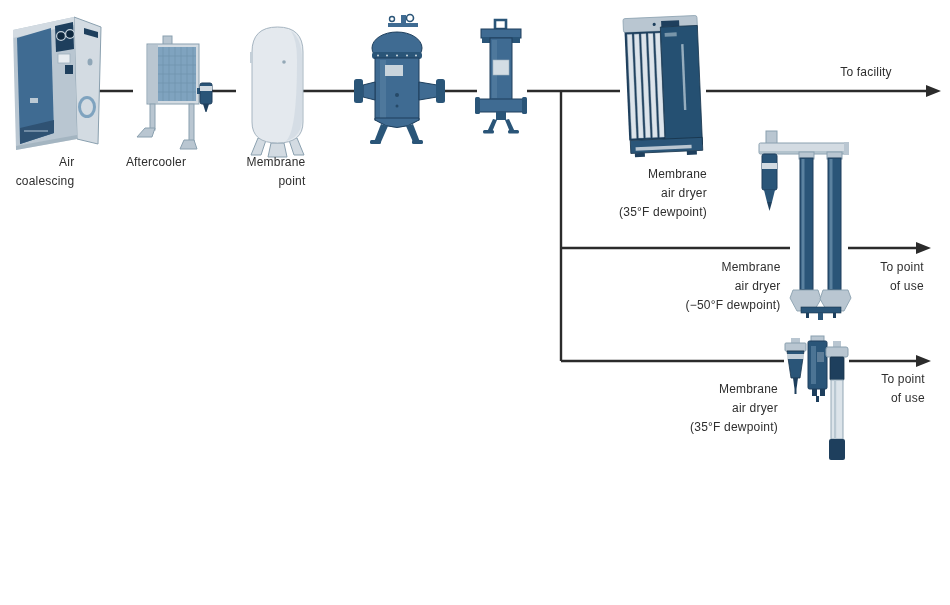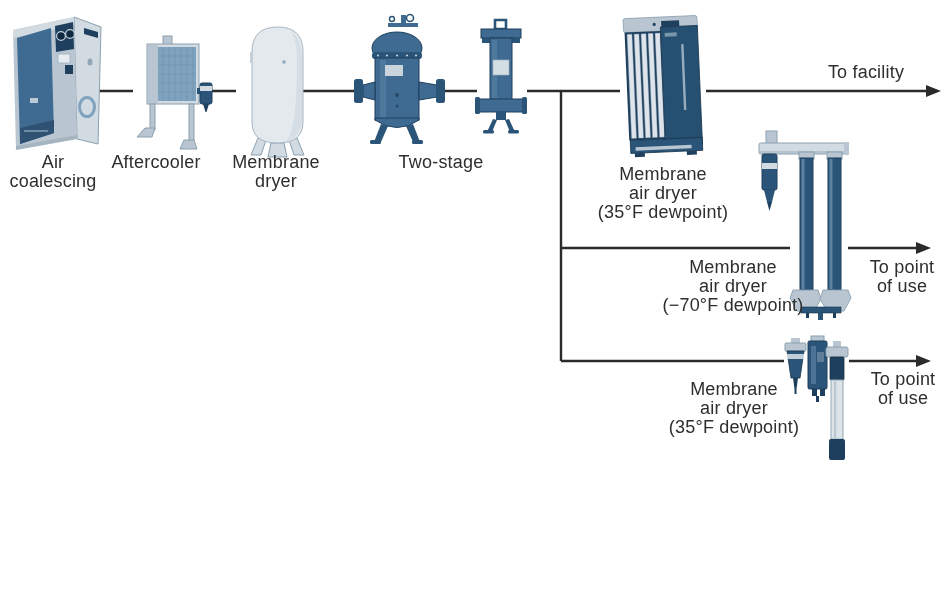--- a/index.html
+++ b/index.html
@@ -13,22 +13,22 @@
   .f-navy{fill:var(--navy,#1e3f5d);}
   .f-bdark{fill:var(--blue-dark,#2a5578);}
   .f-bmid{fill:var(--blue-mid,#3f6b92);}
   .f-bsoft{fill:var(--blue-soft,#7fa3bf);}
   .f-sl{fill:var(--steel-light,#b9c6d1);}
   .f-sll{fill:var(--steel-lighter,#d3dbe2);}
   .f-pale{fill:var(--pale-blue,#e4e9ee);}
   .s-dark{stroke:var(--navy,#1e3f5d);stroke-width:1;}
   .s-gray{stroke:#8aa0af;stroke-width:1;}
   .label{
-    position:absolute;color:var(--text,#2e2e2e);font-size:18px;line-height:19px;
-    text-align:center;white-space:nowrap;transform:translateX(-50%);
+    position:absolute;color:var(--text,#2e2e2e);font-size:12px;line-height:19px;
+    text-align:right;white-space:nowrap;transform:translateX(-50%);
     letter-spacing:0.2px;
   }
 </style>
 </head>
 <body>
 
 <div class="canvas">
 
   <svg width="950" height="605" viewBox="0 0 950 605">
 
@@ -201,48 +201,47 @@
       <rect x="816" y="396" width="3" height="6" class="f-navy"></rect>
       <rect x="833" y="341" width="8" height="7" class="f-sl"></rect>
       <rect x="826" y="347" width="22" height="10" rx="2" class="f-sl s-gray"></rect>
       <rect x="830" y="357" width="14" height="23" rx="1" class="f-navy" stroke="#16324a" stroke-width="0.8"></rect>
       <rect x="831" y="380" width="12" height="59" fill="#dce4ea" stroke="#93a7b5" stroke-width="1"></rect>
       <rect x="834" y="380" width="2.2" height="59" fill="#b9c8d2"></rect>
       <rect x="829" y="439" width="16" height="21" rx="2" class="f-navy"></rect>
     </g>
   </svg>
 
-  <div class="label" style="left:53px;top:153px">
+  <div class="label" style="left:45px;top:153px">
     <div>Air</div>
     <div>coalescing</div>
   </div>
 
   <div class="label" style="left:156px;top:153px">
     <div>Aftercooler</div>
   </div>
 
   <div class="label" style="left:276px;top:153px">
     <div>Membrane</div>
-    <div>dryer</div>
+    <div>point</div>
   </div>
 
   <div class="label" style="left:441px;top:153px">
-    <div>Two-stage</div>
   </div>
 
   <div class="label" style="left:663px;top:165px">
     <div>Membrane</div>
     <div>air dryer</div>
     <div>(35°F dewpoint)</div>
   </div>
 
   <div class="label" style="left:733px;top:258px">
     <div>Membrane</div>
     <div>air dryer</div>
-    <div>(−70°F dewpoint)</div>
+    <div>(−50°F dewpoint)</div>
   </div>
 
   <div class="label" style="left:734px;top:380px">
     <div>Membrane</div>
     <div>air dryer</div>
     <div>(35°F dewpoint)</div>
   </div>
 
   <div class="label" style="left:866px;top:63px">
     <div>To facility</div>

